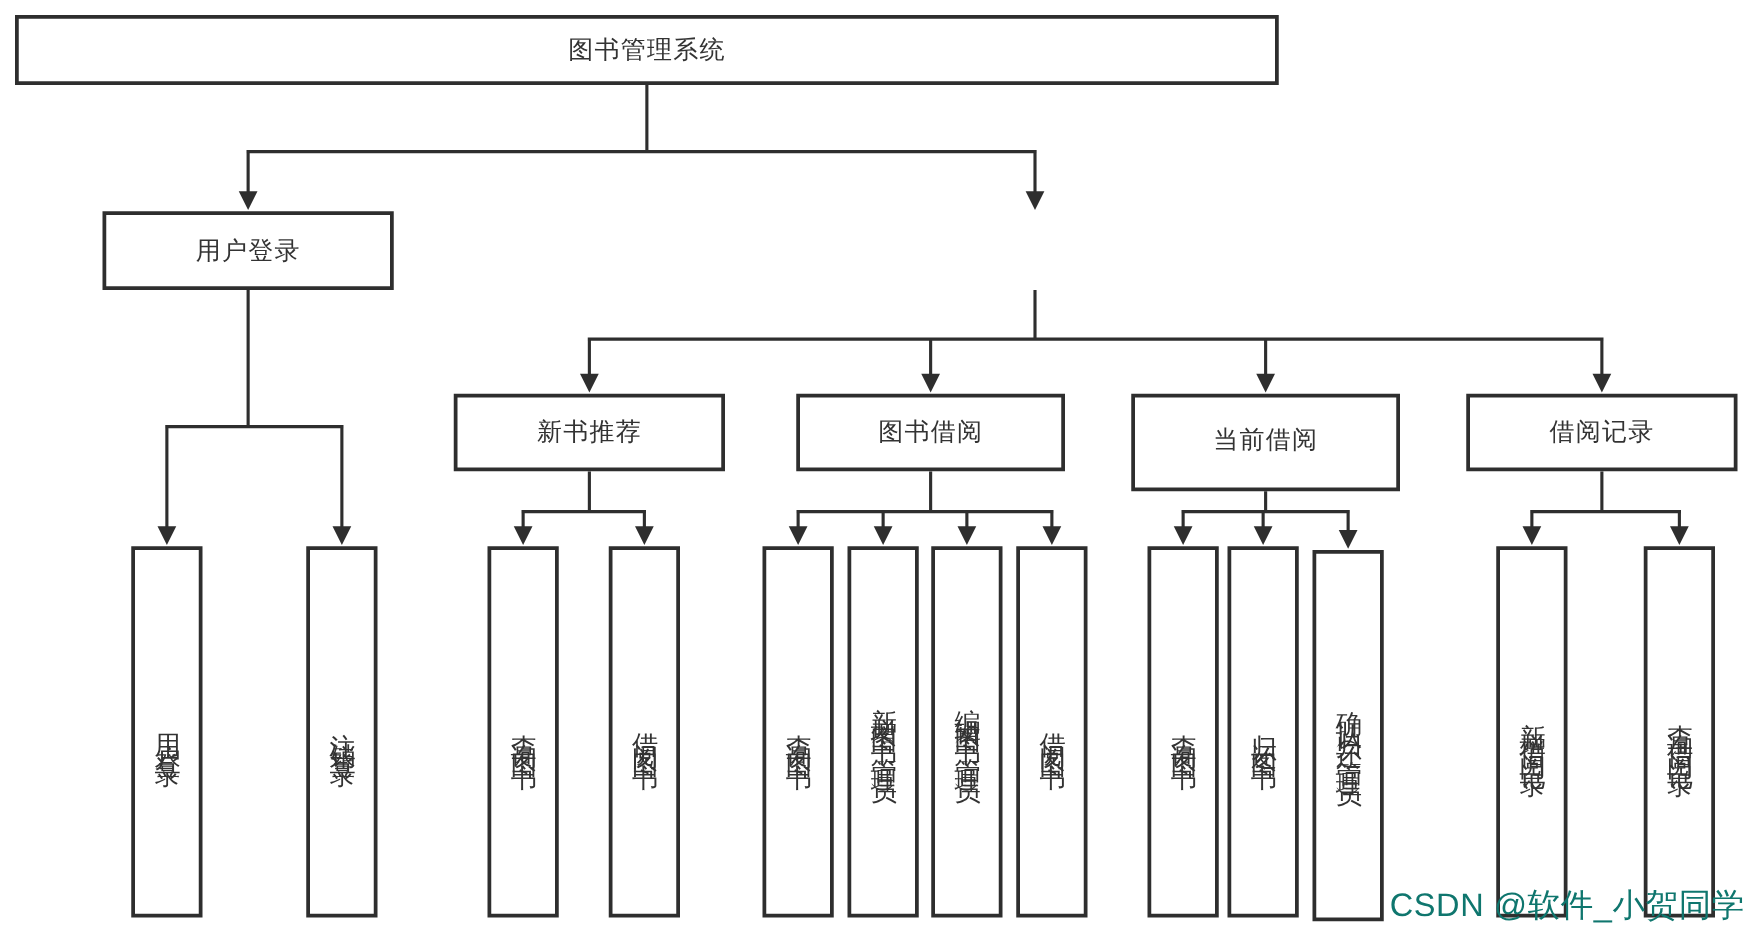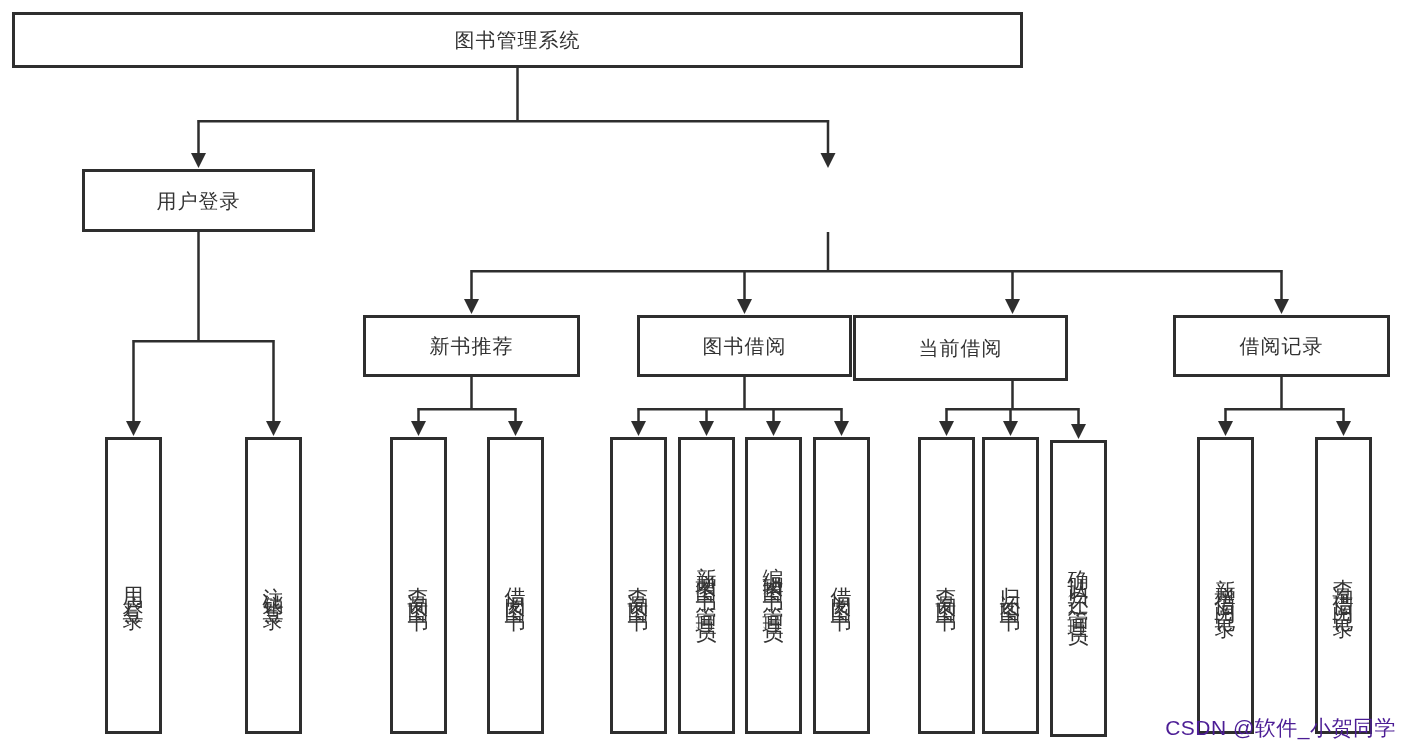--- a/index.html
+++ b/index.html
@@ -45,22 +45,22 @@
     text-orientation: mixed;
     font-size: 21px;
     letter-spacing: 8px;
     line-height: 1;
   }
   #watermark {
     position: absolute;
     right: 9px;
     bottom: 5px;
     z-index: 5;
-    color: #4c1d95;
-    font-size: 21px;
+    color: #0f766e;
+    font-size: 26px;
     letter-spacing: 0.5px;
     white-space: nowrap;
   }
 </style>
 </head>
 <body>
 
 <div id="canvas">
 
   <svg id="connectors" viewBox="0 0 1405 747" xmlns="http://www.w3.org/2000/svg">
@@ -102,21 +102,21 @@
       <polygon points="1336,421 1351,421 1343.5,436"></polygon>
     </g>
   </svg>
 
   <div class="node h-node" style="left:12px; top:12px; width:1011px; height:56px;">图书管理系统</div>
 
   <div class="node h-node" style="left:82px; top:169px; width:233px; height:63px;">用户登录</div>
 
   <div class="node h-node" style="left:637px; top:315px; width:215px; height:62px;">图书借阅</div>
   <div class="node h-node" style="left:363px; top:315px; width:217px; height:62px;">新书推荐</div>
-  <div class="node h-node" style="left:853px; top:315px; width:215px; height:66px;">当前借阅</div>
+  <div class="node h-node" style="left:905px; top:315px; width:215px; height:78px;font-family:Liberation Mono, monospace;">当前借阅</div>
   <div class="node h-node" style="left:1173px; top:315px; width:217px; height:62px;">借阅记录</div>
 
   <div class="node leaf" style="left:105px; top:437px; width:57px; height:297px;">用户登录</div>
   <div class="node leaf" style="left:245px; top:437px; width:57px; height:297px;">注销登录</div>
 
   <div class="node leaf" style="left:390px; top:437px; width:57px; height:297px;">查询图书</div>
   <div class="node leaf" style="left:487px; top:437px; width:57px; height:297px;">借阅图书</div>
 
   <div class="node leaf" style="left:610px; top:437px; width:57px; height:297px;">查询图书</div>
   <div class="node leaf" style="left:678px; top:437px; width:57px; height:297px;">新增图书（管理员）</div>

